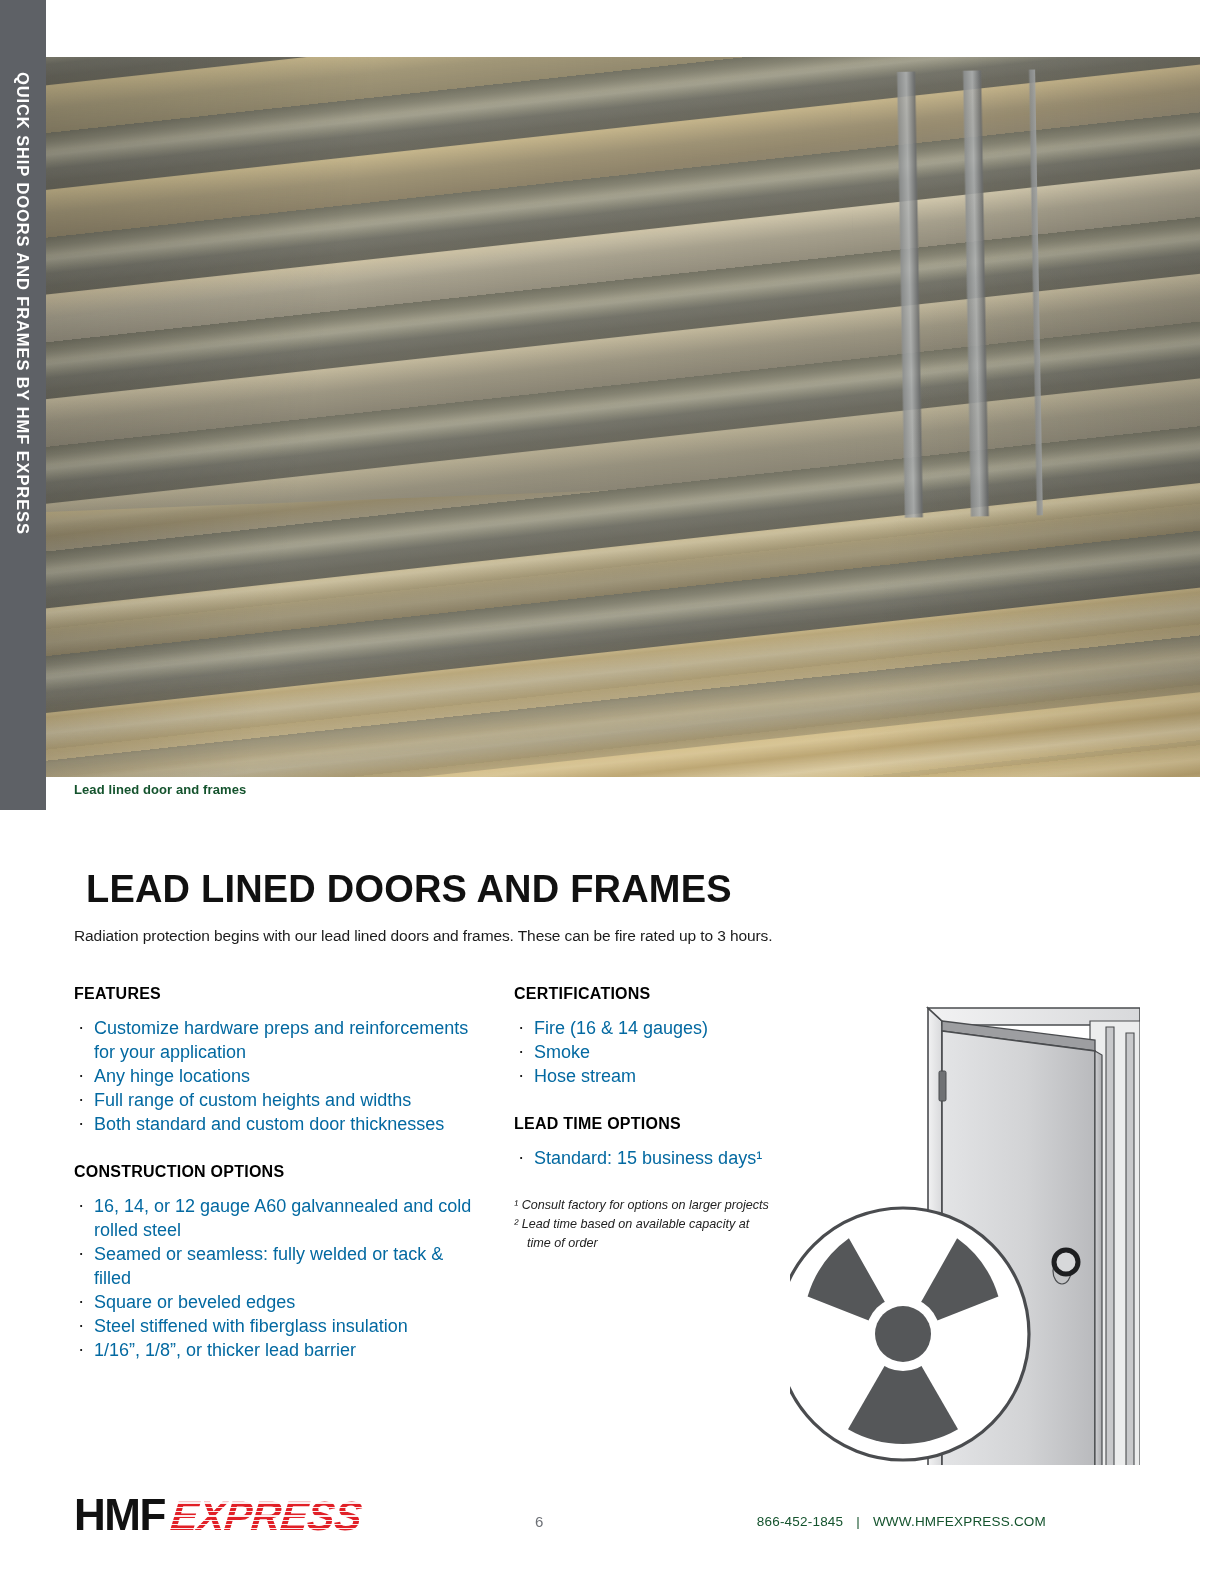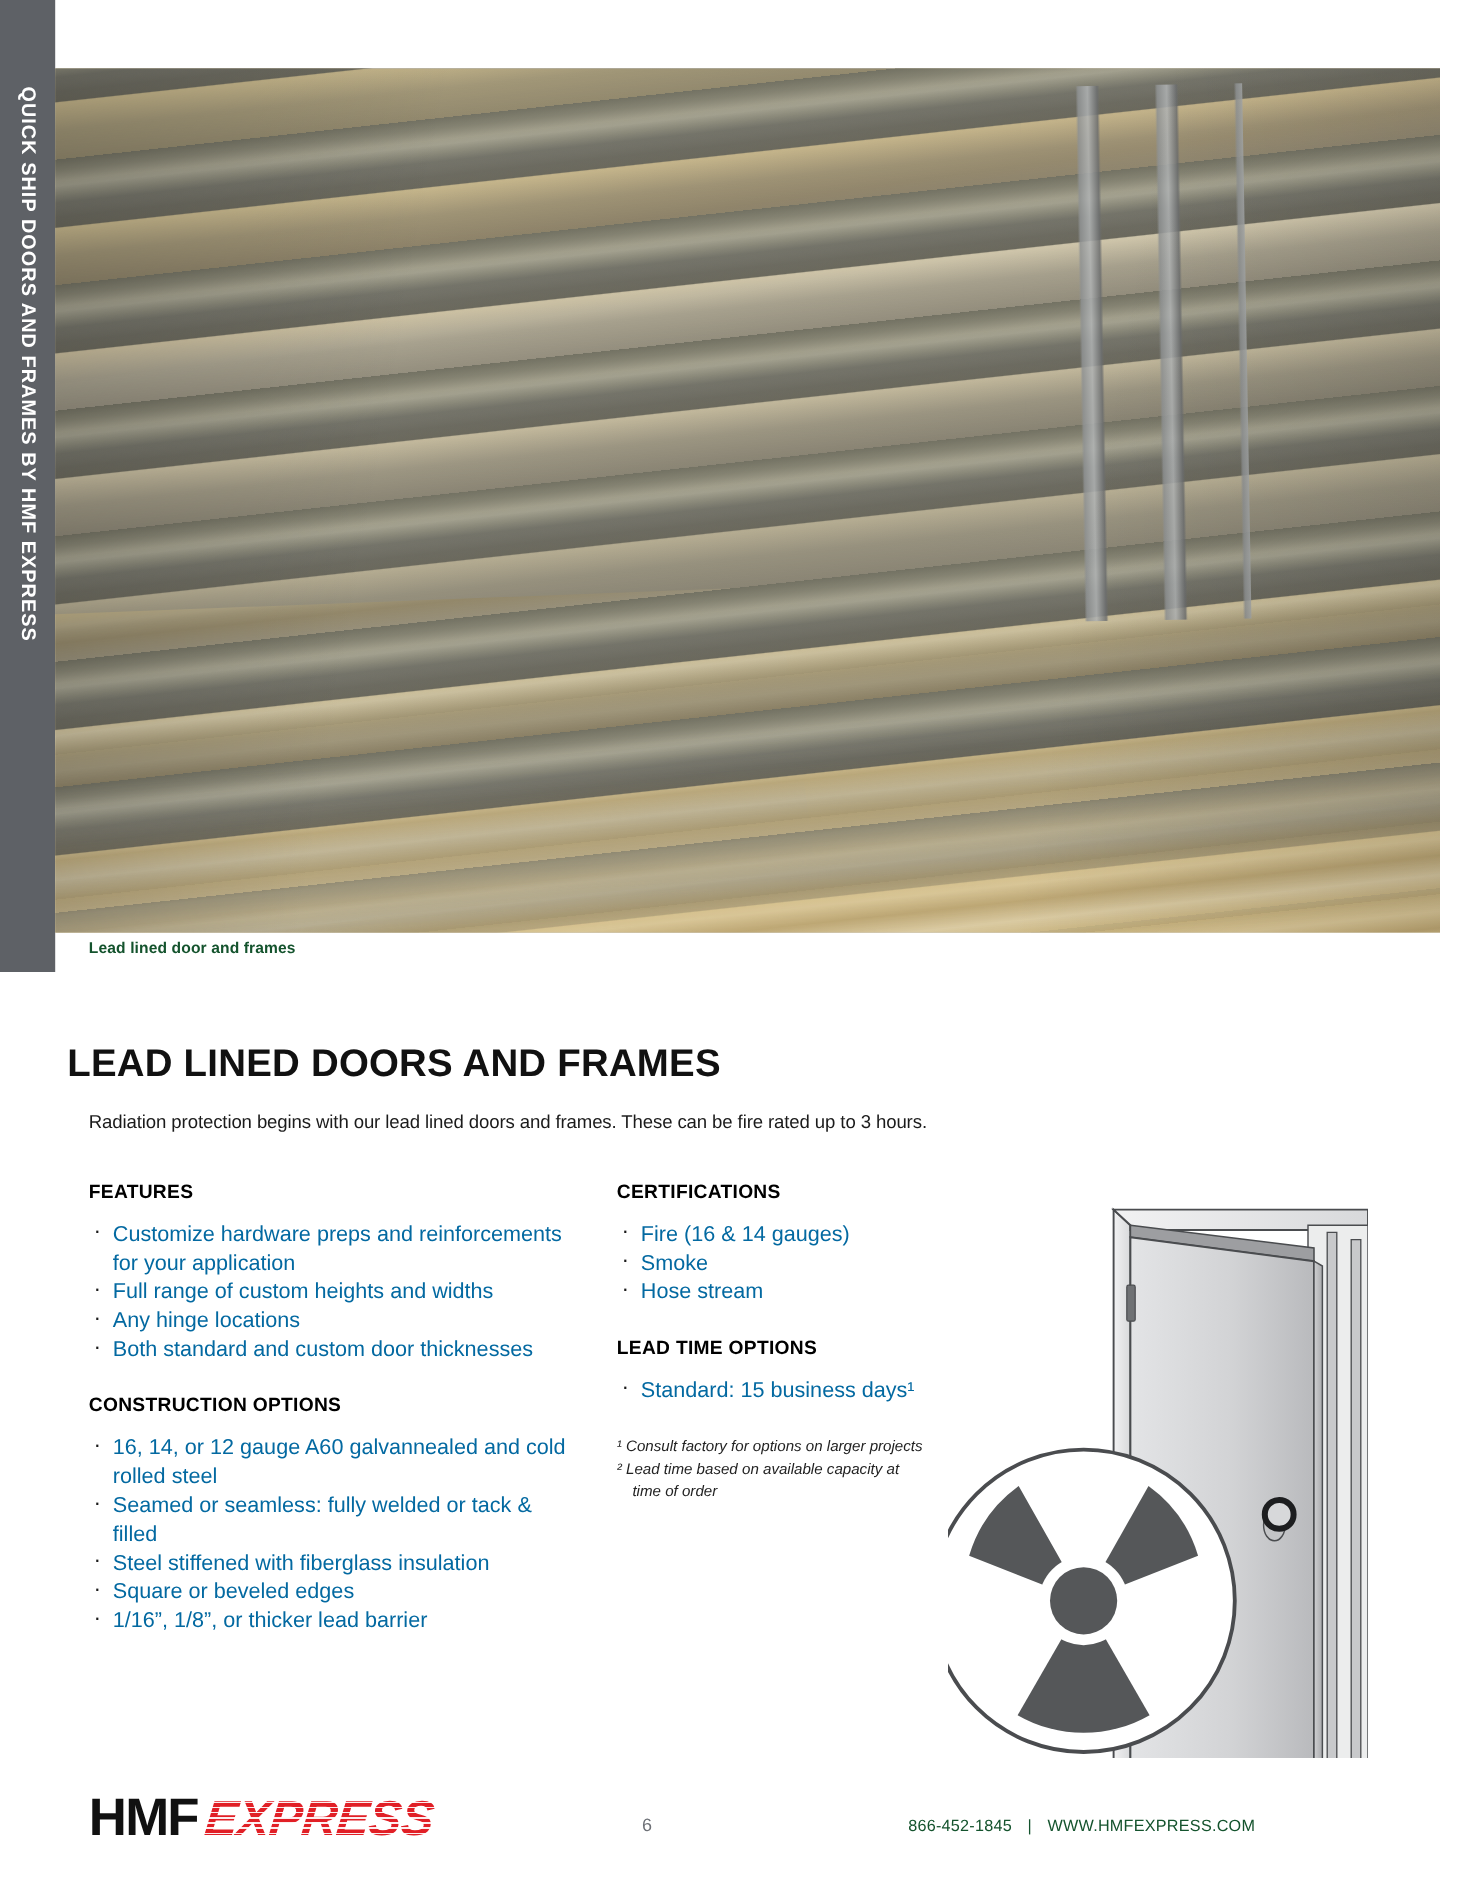--- a/index.html
+++ b/index.html
@@ -164,23 +164,23 @@
     font-weight: bold;
     color: #14532d;
     letter-spacing: 0.1px;
   }
 
   
   .content { position: absolute; left: 0; top: 0; width: 1224px; }
 
   .headline {
     position: absolute;
-    left: 56px;
+    left: 86px;
     top: 868px;
-    font-size: 32px;
+    font-size: 38px;
     font-weight: bold;
     letter-spacing: 0.2px;
     color: #111111;
   }
 
   .intro {
     position: absolute;
     left: 74px;
     top: 927px;
     width: 1060px;
@@ -313,33 +313,33 @@
 
     <h1 class="headline">LEAD LINED DOORS AND FRAMES</h1>
     <p class="intro">Radiation protection begins with our lead lined doors and frames. These can be fire rated up to 3 hours.</p>
 
     <div class="col-left">
 
       <div class="sec">
         <h3 class="sec-title">FEATURES</h3>
         <ul class="bullets">
           <li>Customize hardware preps and reinforcements for your application</li>
+          <li>Any hinge locations</li>
           <li>Full range of custom heights and widths</li>
-          <li>Any hinge locations</li>
           <li>Both standard and custom door thicknesses</li>
         </ul>
       </div>
 
       <div class="sec">
         <h3 class="sec-title">CONSTRUCTION OPTIONS</h3>
         <ul class="bullets">
           <li>16, 14, or 12 gauge A60 galvannealed and cold rolled steel</li>
           <li>Seamed or seamless: fully welded or tack &amp; filled</li>
+          <li>Square or beveled edges</li>
           <li>Steel stiffened with fiberglass insulation</li>
-          <li>Square or beveled edges</li>
           <li>1/16”, 1/8”, or thicker lead barrier</li>
         </ul>
       </div>
 
     </div>
 
     <div class="col-right">
 
       <div class="sec">
         <h3 class="sec-title">CERTIFICATIONS</h3>

